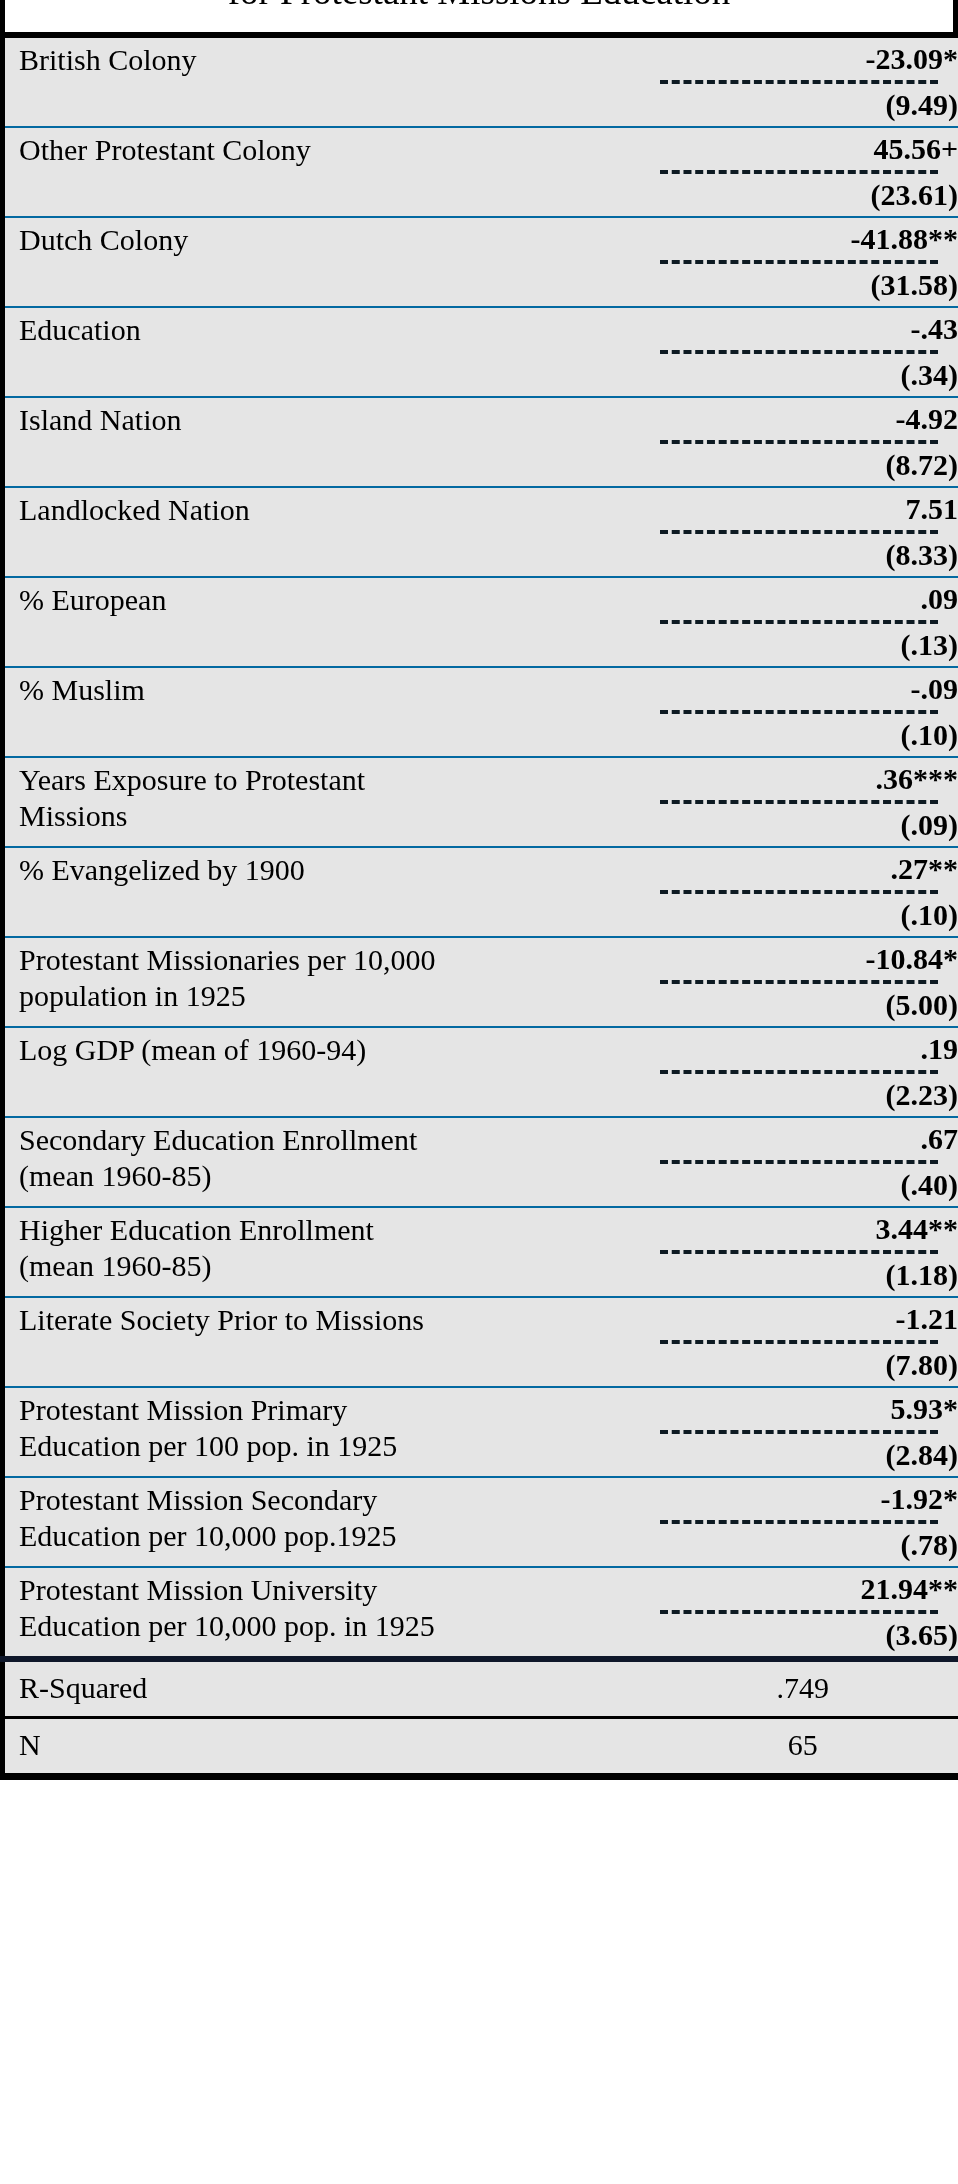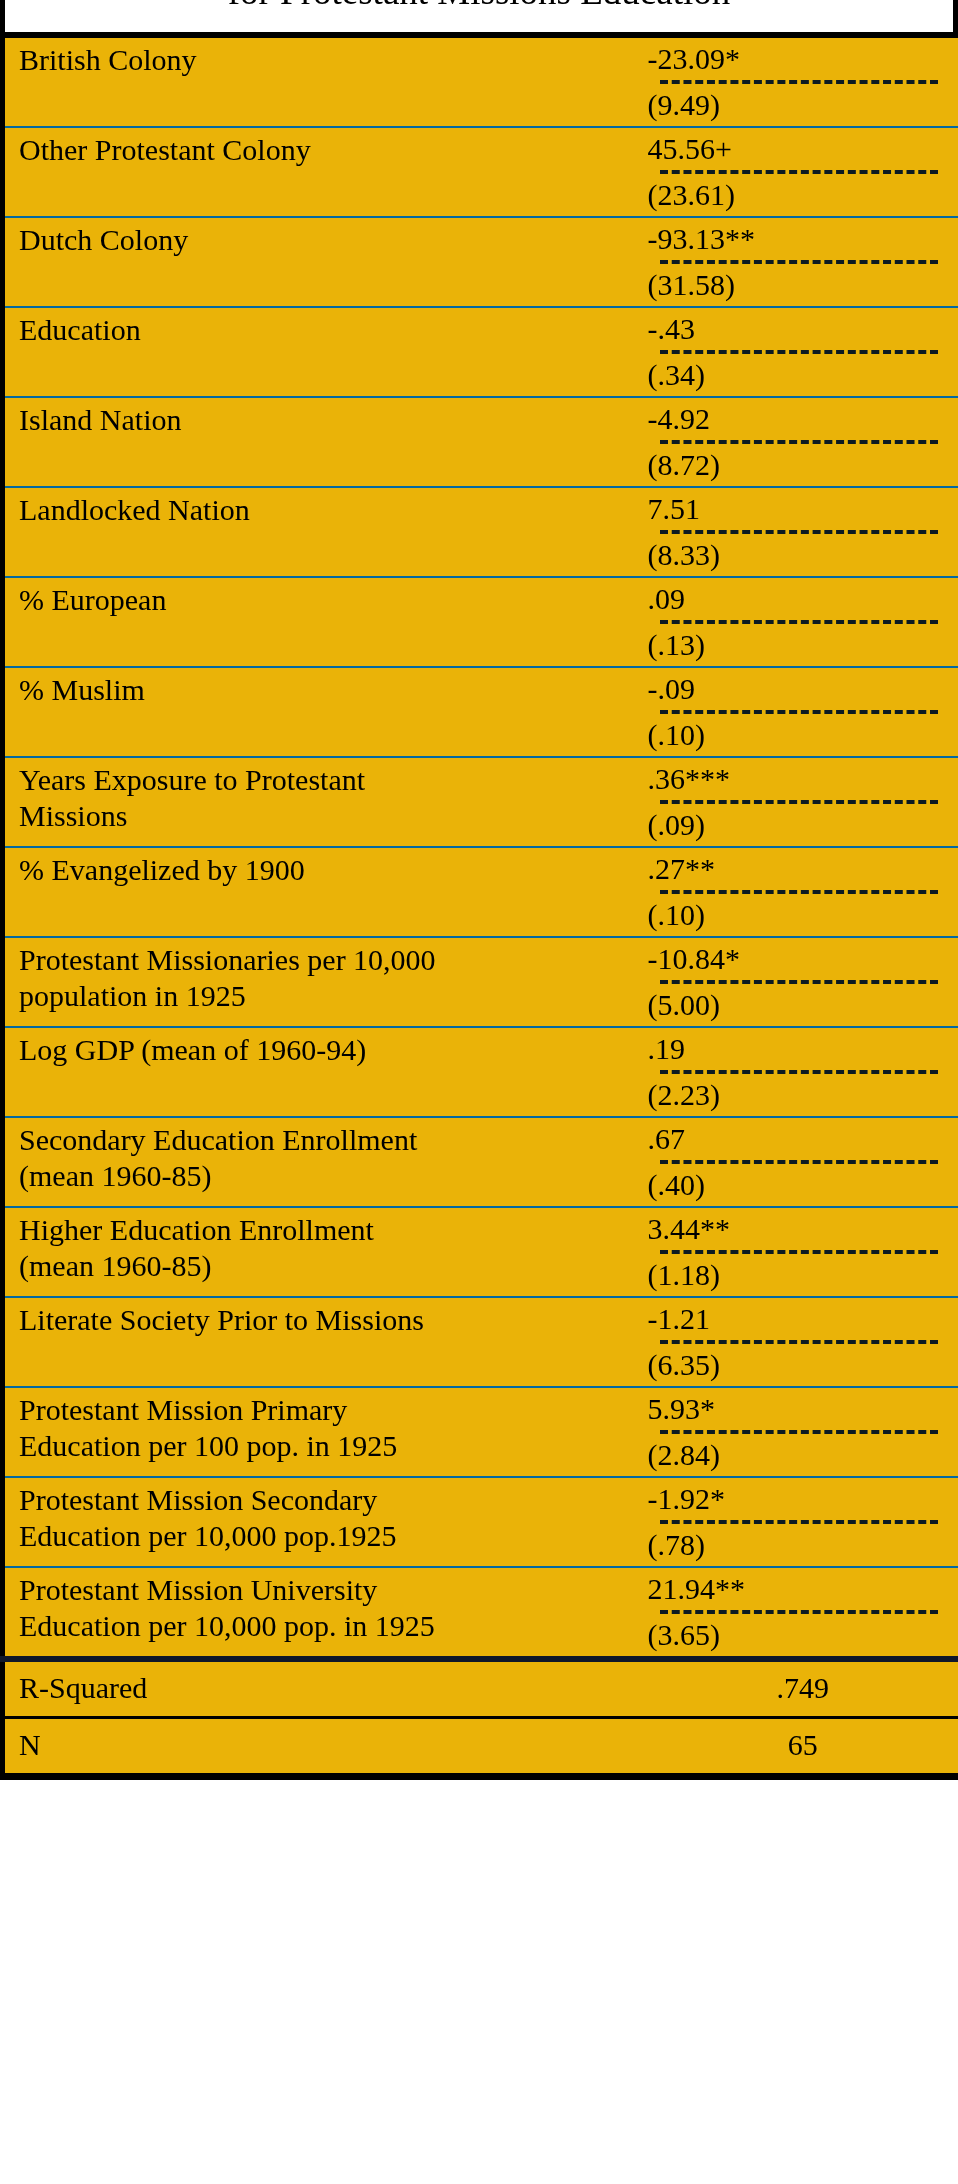--- a/index.html
+++ b/index.html
@@ -52,21 +52,21 @@
     width: 958px;
     background: #fff;
   }
   table.reg col.c-label { width: 645px; }
   table.reg col.c-value { width: 313px; }
 
   table.reg td {
     vertical-align: top;
     padding: 0;
     border: 0;
-    background: #eab308;
+    background: #e5e5e5;
   }
 
   
   .frame-l { border-left: 5px solid #000 !important; }
   .frame-r { border-right: 5px solid #000 !important; }
 
   
   tr.var-row > td {
     border-top: 2px solid #0369a1;
   }
@@ -100,24 +100,25 @@
   .value-inner {
     display: flex;
     flex-direction: column;
     justify-content: center;
     align-items: stretch;
     height: 100%;
     box-sizing: border-box;
     padding: 2px 0;
   }
   .coef, .se {
-    text-align: left;
+    text-align: right;
     font-size: 30px;
     line-height: 38px;
     white-space: nowrap;
+    font-weight: bold;
   }
   .dashrule {
     height: 0;
     margin: 2px 20px 2px 12px;
     border-top: 4px dashed #0d1a22;
   }
 
   
   .stat-value {
     text-align: center;
@@ -178,21 +179,21 @@
           </td>
         </tr>
         <tr class="var-row" style="height: 80px;">
           <td class="label-cell frame-l">
             <div class="label-inner">
               <span class="ln">Dutch Colony</span>
             </div>
           </td>
           <td class="frame-r">
             <div class="value-inner">
-              <div class="coef">-93.13**</div>
+              <div class="coef">-41.88**</div>
               <div class="dashrule"></div>
               <div class="se">(31.58)</div>
             </div>
           </td>
         </tr>
         <tr class="var-row" style="height: 80px;">
           <td class="label-cell frame-l">
             <div class="label-inner">
               <span class="ln">Education</span>
             </div>
@@ -352,21 +353,21 @@
         <tr class="var-row" style="height: 85px;">
           <td class="label-cell frame-l">
             <div class="label-inner">
               <span class="ln">Literate Society Prior to Missions</span>
             </div>
           </td>
           <td class="frame-r">
             <div class="value-inner">
               <div class="coef">-1.21</div>
               <div class="dashrule"></div>
-              <div class="se">(6.35)</div>
+              <div class="se">(7.80)</div>
             </div>
           </td>
         </tr>
         <tr class="var-row" style="height: 80px;">
           <td class="label-cell frame-l">
             <div class="label-inner">
               <span class="ln">Protestant Mission Primary</span>
               <span class="ln">Education per 100 pop. in 1925</span>
             </div>
           </td>

